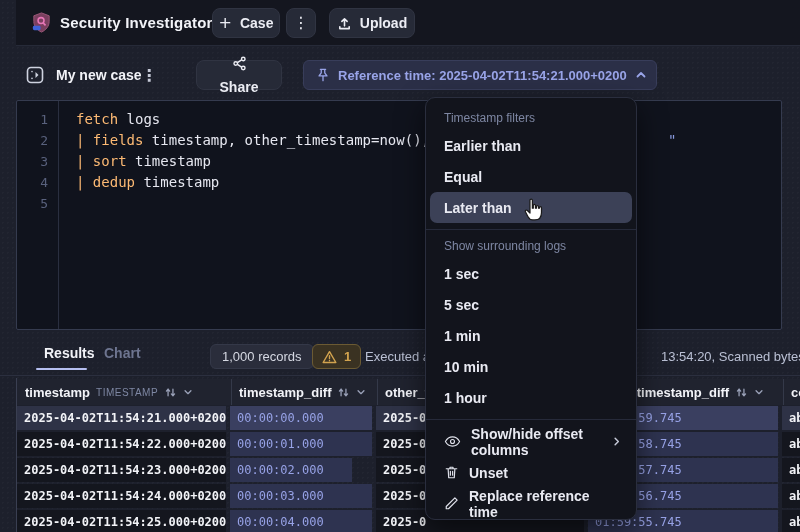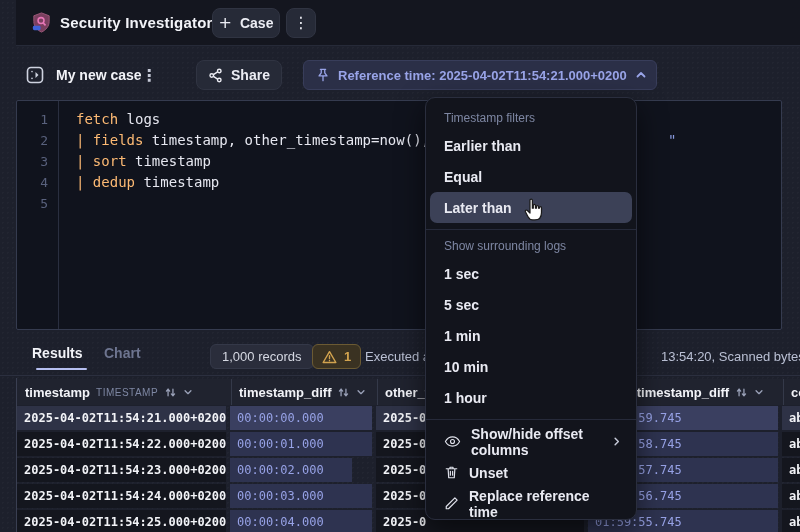--- a/index.html
+++ b/index.html
@@ -105,33 +105,41 @@
     </span>
     <span class="app-title">Security Investigator</span>
 
     <button class="btn" style="left:196px; width:68px;">
       <span class="glyph">+</span>
       <span>Case</span>
     </button>
     <button class="btn" style="left:270px; width:30px;">
       <span class="glyph">⋮</span>
     </button>
+    <button class="btn" style="left:313px; width:86px;">
+      <span>
+        <svg width="15" height="15" viewBox="0 0 16 16" fill="none" stroke="#ecedf4" stroke-width="1.7" stroke-linecap="round" stroke-linejoin="round">
+          <path d="M8 10.5V3M8 3L5.2 5.8M8 3l2.8 2.8M3 11.5v2h10v-2"></path>
+        </svg>
+      </span>
+      <span>Upload</span>
+    </button>
   </div>
 
   <span class="abs" style="left:26px; top:66px;">
     <svg width="18" height="18" viewBox="0 0 18 18" fill="none" stroke="#cfd3e0" stroke-width="1.6" stroke-linejoin="round">
       <rect x="1.5" y="1.5" width="15" height="15" rx="3.5"></rect>
       <path d="M6 5.5v.1M6 12.4v.1" stroke-linecap="round"></path>
       <path d="M9.5 6l3 3-3 3" fill="#cfd3e0" stroke="none"></path>
     </svg>
   </span>
   <span class="case-title">My new case</span>
   <span class="kebab" style="left:141px; top:66px;">⋮</span>
 
-  <button class="btn" style="left:196px; top:60px; width:86px;">
+  <button class="btn" style="left:196px; top:60px; width:86px;flex-direction:column;">
     <span>
       <svg width="15" height="15" viewBox="0 0 16 16" fill="none" stroke="#ecedf4" stroke-width="1.5">
         <circle cx="12" cy="3.2" r="1.9"></circle>
           <circle cx="4" cy="8" r="1.9"></circle>
           <circle cx="12" cy="12.8" r="1.9"></circle>
         <path d="M5.8 7.1l4.4-3M5.8 8.9l4.4 3"></path>
       </svg>
     </span>
     <span>Share</span>
   </button>
@@ -161,21 +169,21 @@
     <div class="code">
         <div class="code-line"><span class="tok-kw">fetch</span><span class="tok-tx"> logs</span></div>
         <div class="code-line"><span class="tok-kw">| fields</span><span class="tok-tx"> timestamp, other_timestamp=now(),</span><span class="line-tail">"</span></div>
         <div class="code-line"><span class="tok-kw">| sort</span><span class="tok-tx"> timestamp</span></div>
         <div class="code-line"><span class="tok-kw">| dedup</span><span class="tok-tx"> timestamp</span></div>
         <div class="code-line"></div>
       </div>
   </div>
 
   <div>
-      <div class="tab active" style="left: 32px;">Results</div>
+      <div class="tab active" style="left: 44px;">Results</div>
       <div class="tab inactive" style="left: 104px;">Chart</div>
     </div>
   <div class="tab-underline"></div>
   <div class="records-chip">
     <span>1,000 records</span>
   </div>
   <div class="warn-badge">
     <span>
       <svg width="15" height="14" viewBox="0 0 16 15" fill="none" stroke="#d2a34f" stroke-width="1.5" stroke-linejoin="round">
         <path d="M8 1.8L14.8 13.4H1.2z"></path>

